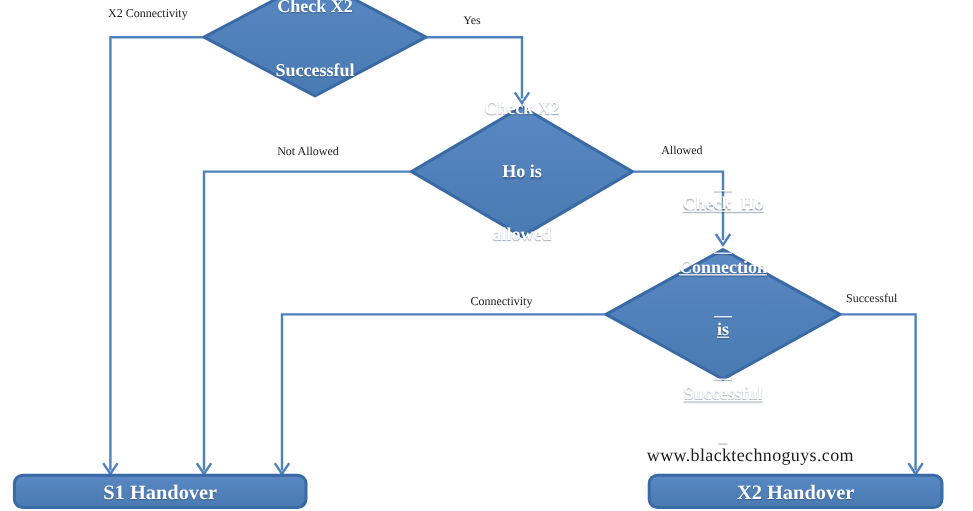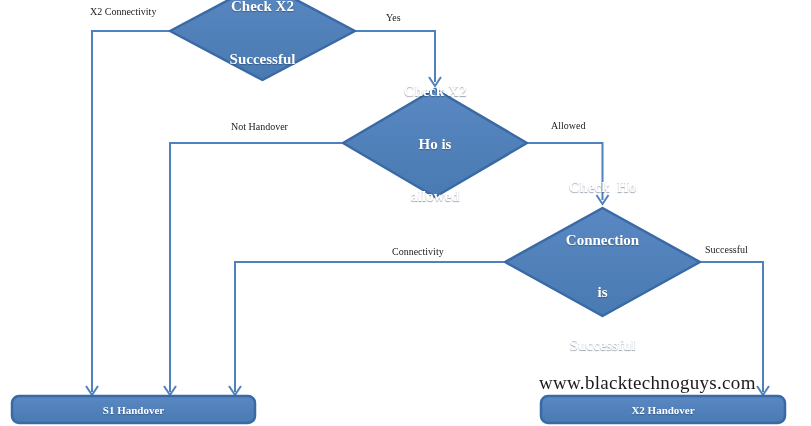--- a/index.html
+++ b/index.html
@@ -14,29 +14,29 @@
   .overlay{position:absolute;margin:0;}
   .node-text{
     transform:translate(-50%,-50%);
     color:#fff;font-weight:bold;font-size:15px;line-height:17.5px;
     text-align:center;white-space:pre;
     text-shadow:0 1px 1px rgba(30,50,80,.45);
   }
   .node-text span{display:block;}
   .terminal-text{
     transform:translate(-50%,-50%);
-    color:#fff;font-weight:bold;font-size:11px;line-height:19px;
+    color:#fff;font-weight:bold;font-size:17px;line-height:19px;
     text-align:left;white-space:nowrap;
     text-shadow:0 1px 1px rgba(30,50,80,.45);
   }
   .edge-label{
     color:#212121;font-size:10px;line-height:17px;white-space:nowrap;text-align:right;
   }
   .watermark{
-    color:#1a1a1a;font-size:19px;white-space:nowrap;letter-spacing:.3px;
+    color:#1a1a1a;font-size:15px;white-space:nowrap;letter-spacing:.3px;
   }
 </style>
 </head>
 <body>
 
 <div id="canvas">
 
   <svg id="shapes" viewBox="0 0 811 426">
     <defs>
       <linearGradient id="nodeGrad" x1="0" y1="0" x2="0" y2="1">
@@ -81,36 +81,36 @@
     <span>Check X2</span>
     <span>Successful</span>
   </div>
 
   <div class="overlay node-text" style="left:435px;top:144px;">
     <span>Check X2</span>
     <span>Ho is</span>
     <span>allowed</span>
   </div>
 
-  <div class="overlay node-text" style="left:602.5px;top:266px;">
+  <div class="overlay node-text" style="left:602.5px;top:250px;text-decoration:underline;">
     <span>Check  Ho</span>
     <span>Connection</span>
     <span>is</span>
     <span>Successful</span>
   </div>
 
   <div class="overlay terminal-text" style="left:133.5px;top:410px;">S1 Handover</div>
 
   <div class="overlay terminal-text" style="left:663px;top:410px;">X2 Handover</div>
 
   <div class="overlay edge-label" style="left:90px;top:3px;">X2 Connectivity</div>
 
   <div class="overlay edge-label" style="left:374px;top:9px;margin-left:12px;">Yes</div>
 
-  <div class="overlay edge-label" style="left:231px;top:118px;">Not Handover</div>
+  <div class="overlay edge-label" style="left:231px;top:118px;">Not Allowed</div>
 
   <div class="overlay edge-label" style="left:551px;top:117px;">Allowed</div>
 
   <div class="overlay edge-label" style="left:392px;top:243px;">Connectivity</div>
 
   <div class="overlay edge-label" style="left:705px;top:241px;">Successful</div>
 
   <div class="overlay watermark" style="left:539px;top:372px;">www.blacktechnoguys.com</div>
 
 </div>

